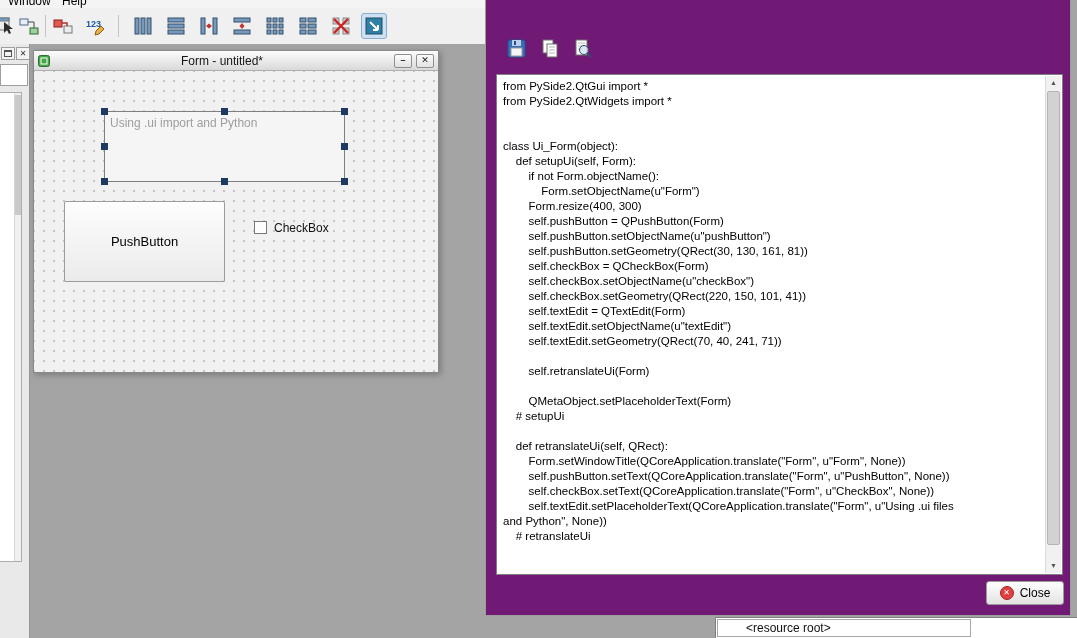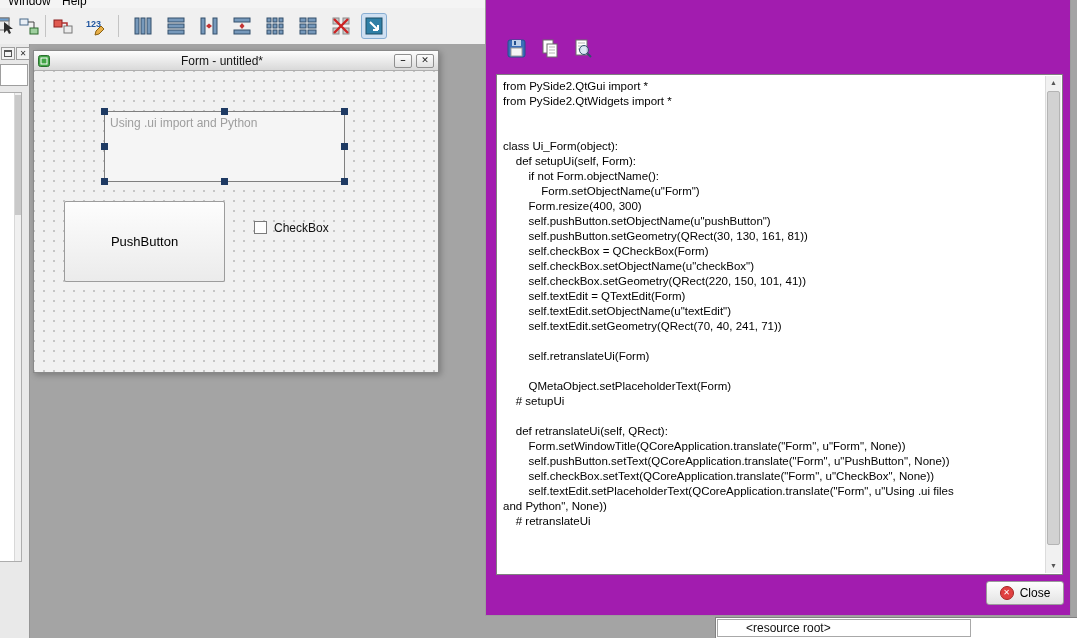--- a/index.html
+++ b/index.html
@@ -41,21 +41,21 @@
   .te{position:absolute;left:70px;top:40px;width:241px;height:71px;background:#f5f5f5;border:1px solid #7f7f7f}
   .te-ph{position:absolute;left:5px;top:4px;color:#9e9e9e;font-size:12px}
   .handle{position:absolute;width:7px;height:7px;background:#1e3a63}
   .pb{position:absolute;left:30px;top:130px;width:161px;height:81px;background:linear-gradient(#fdfdfd,#ebebeb);
       border:1px solid #9c9c9c;border-radius:2px;display:flex;align-items:center;justify-content:center;font-size:13px;color:#000}
   .cb{position:absolute;left:220px;top:150px;width:101px;height:41px;display:flex;gap:7px}
   .cb-box{width:13px;height:13px;background:#fdfdfd;border:1px solid #7a7a7a}
   .cb-label{font-size:12px}
 
   
-  .code-dialog{left:485px;top:0;width:586px;height:616px;background:#a21caf;border:1px solid #9c9c9c;border-top:none}
+  .code-dialog{left:485px;top:0;width:586px;height:616px;background:#701a75;border:1px solid #9c9c9c;border-top:none}
   .dbtn{position:absolute;top:34px;width:28px;height:28px;display:flex;align-items:center;justify-content:center}
   .code-frame{position:absolute;left:10px;top:74px;width:567px;height:501px;background:#fff;border:1px solid #7f7f7f}
   .code-view{position:absolute;left:1px;top:1px;right:17px;bottom:1px;overflow:hidden;padding:3px 0 0 5px}
   .code-line{font-size:11.5px;line-height:15px;min-height:15px;white-space:pre;color:#000}
   .vscroll{position:absolute;top:1px;right:1px;width:16px;bottom:1px;background:#f1f1f1;border-left:1px solid #dcdcdc}
   .sarrow{position:absolute;left:0;width:15px;height:14px;text-align:center;font-size:7px;color:#555;line-height:14px}
   .vthumb{position:absolute;left:1px;right:1px;top:15px;bottom:28px;background:#d2d2d2;border:1px solid #b4b4b4;border-radius:2px}
   .close-btn{position:absolute;left:500px;top:581px;width:78px;height:24px;background:linear-gradient(#fefefe,#e3e3e3);
              border:1px solid #9b9b9b;border-radius:3px;display:flex;align-items:center;justify-content:center;gap:6px;font-size:12px;color:#000}
   .close-ico{width:14px;height:14px;border-radius:50%;background:#e04040;border:1px solid #a52626;color:#fff;
@@ -267,20 +267,21 @@
     <div class="code-view">
         <div class="code-line">from PySide2.QtGui import *</div>
         <div class="code-line">from PySide2.QtWidgets import *</div>
         <div class="code-line"></div>
         <div class="code-line"></div>
         <div class="code-line">class Ui_Form(object):</div>
         <div class="code-line">    def setupUi(self, Form):</div>
         <div class="code-line">        if not Form.objectName():</div>
         <div class="code-line">            Form.setObjectName(u"Form")</div>
         <div class="code-line">        Form.resize(400, 300)</div>
+        <div class="code-line">        self.pushButton = QPushButton(Form)</div>
         <div class="code-line">        self.pushButton.setObjectName(u"pushButton")</div>
         <div class="code-line">        self.pushButton.setGeometry(QRect(30, 130, 161, 81))</div>
         <div class="code-line">        self.checkBox = QCheckBox(Form)</div>
         <div class="code-line">        self.checkBox.setObjectName(u"checkBox")</div>
         <div class="code-line">        self.checkBox.setGeometry(QRect(220, 150, 101, 41))</div>
         <div class="code-line">        self.textEdit = QTextEdit(Form)</div>
         <div class="code-line">        self.textEdit.setObjectName(u"textEdit")</div>
         <div class="code-line">        self.textEdit.setGeometry(QRect(70, 40, 241, 71))</div>
         <div class="code-line"></div>
         <div class="code-line">        self.retranslateUi(Form)</div>

